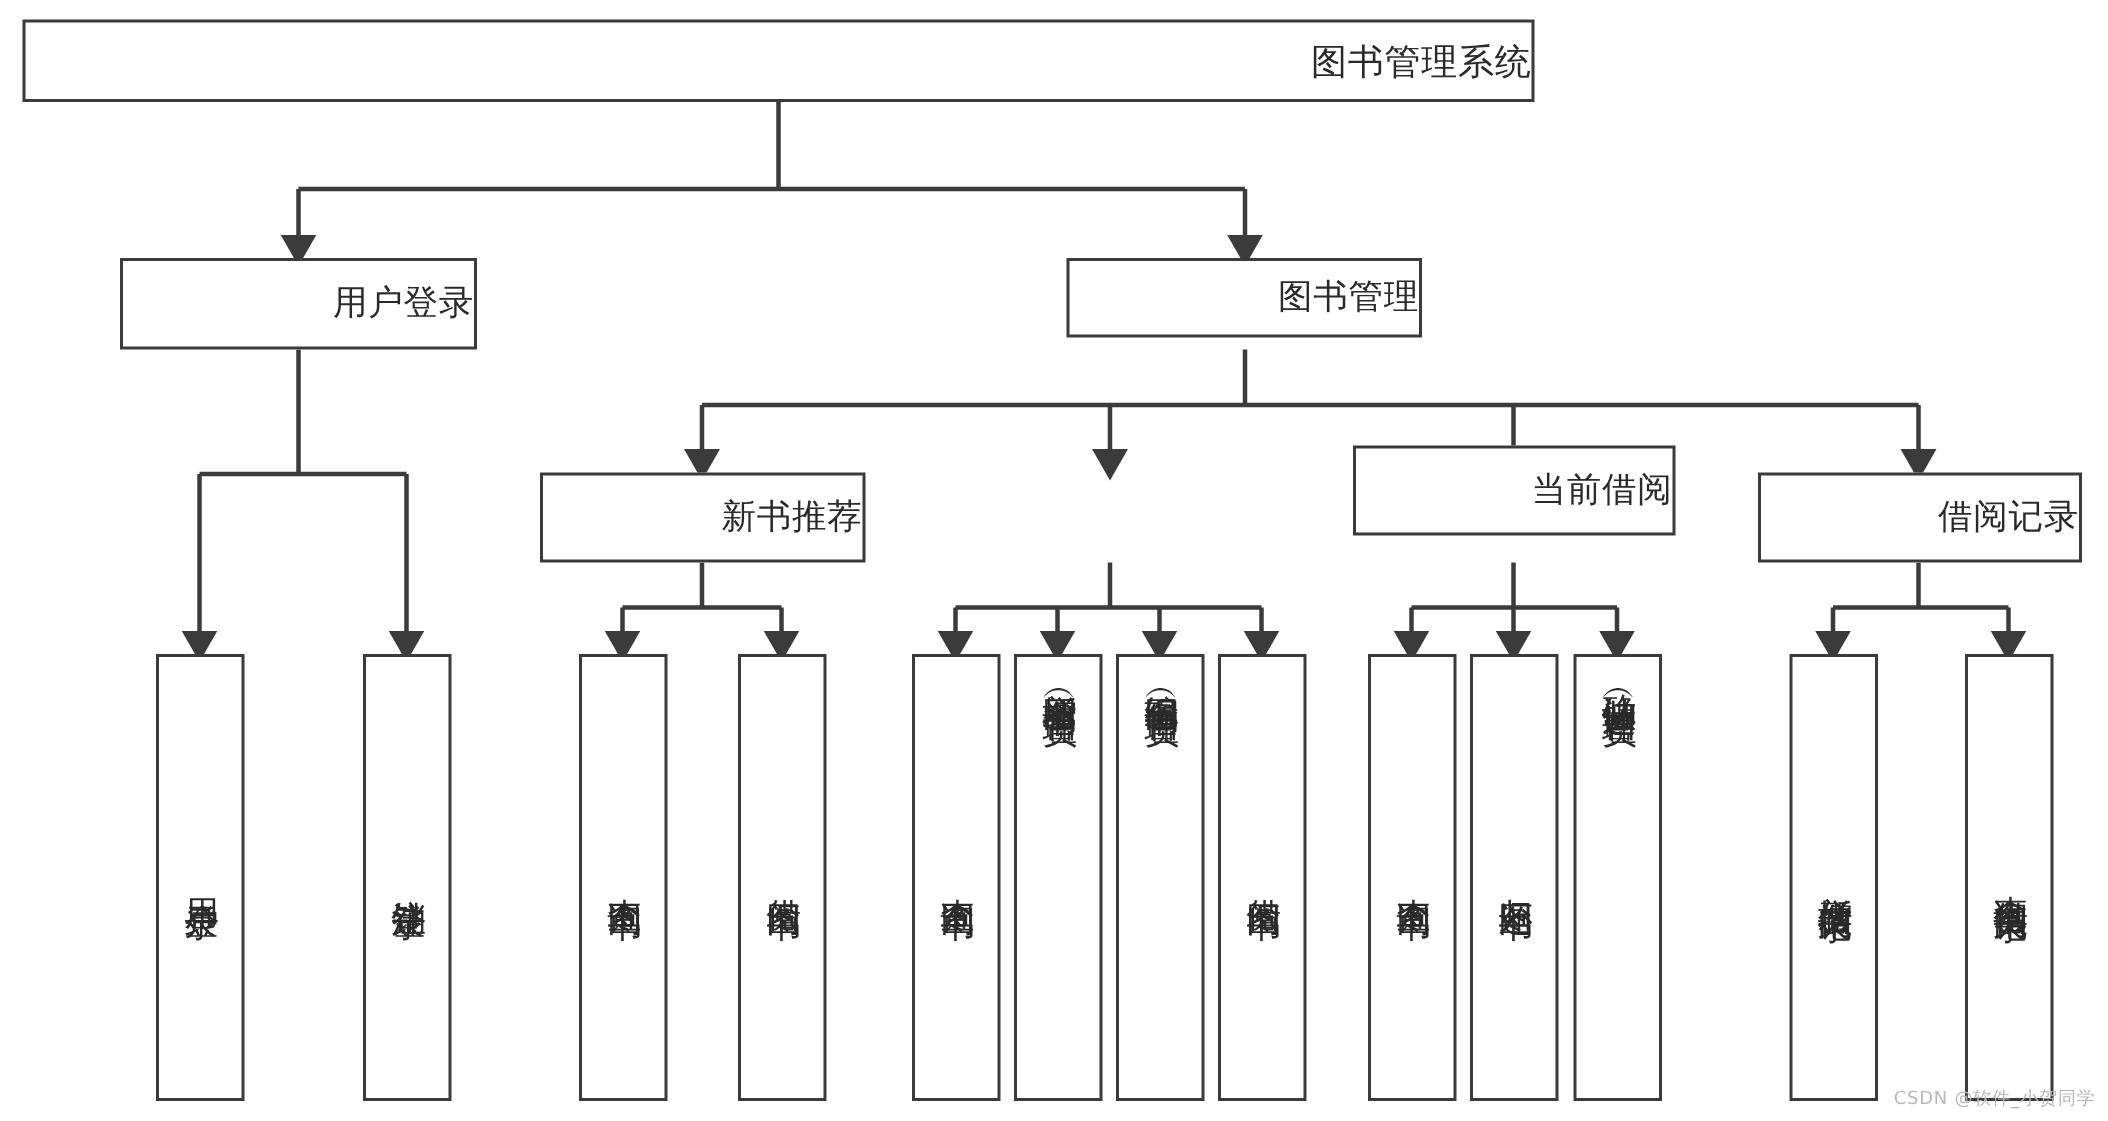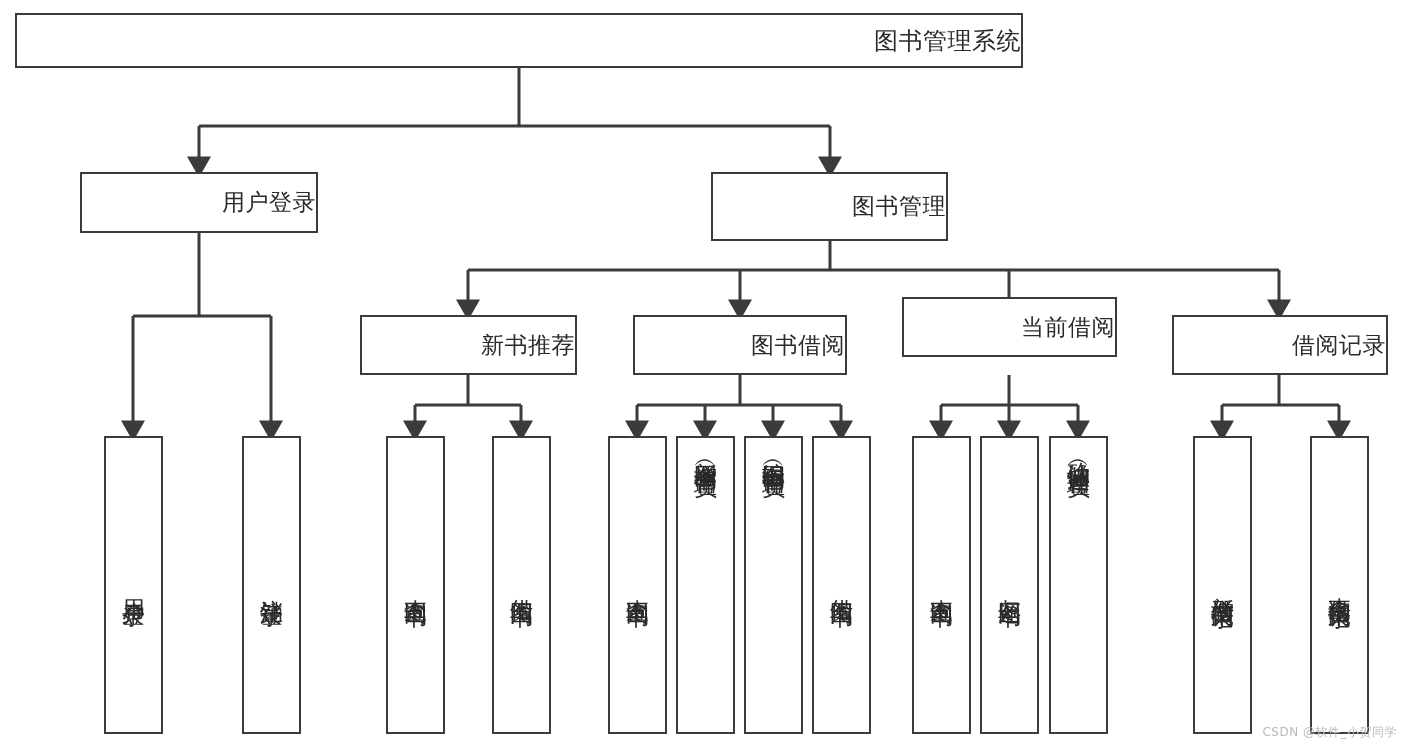--- a/index.html
+++ b/index.html
@@ -132,30 +132,27 @@
     </g>
   </svg>
 
   <div class="node horizontal root" style="left:15px; top:13px; width:1008px; height:55px;">
     <span class="label">图书管理系统</span>
   </div>
 
   <div class="node horizontal" style="left:80px; top:172px; width:238px; height:61px;">
     <span class="label">用户登录</span>
   </div>
-  <div class="node horizontal" style="left:711px; top:172px; width:237px; height:69px;">
+  <div class="node horizontal" style="left:711px; top:172px; width:237px; height:53px;">
     <span class="label">图书管理</span>
   </div>
 
   <div class="node horizontal" style="left:360px; top:315px; width:217px; height:60px;">
     <span class="label">新书推荐</span>
   </div>
-  <div class="node horizontal" style="left:633px; top:315px; width:214px; height:60px;">
-    <span class="label">图书借阅</span>
-  </div>
   <div class="node horizontal" style="left:902px; top:297px; width:215px; height:60px;">
     <span class="label">当前借阅</span>
   </div>
   <div class="node horizontal" style="left:1172px; top:315px; width:216px; height:60px;padding-left:36px;">
     <span class="label">借阅记录</span>
   </div>
 
   <div class="node vertical vcenter" style="left:104px; top:436px; width:59px; height:298px;">
     <span class="label">用户登录</span>
   </div>

